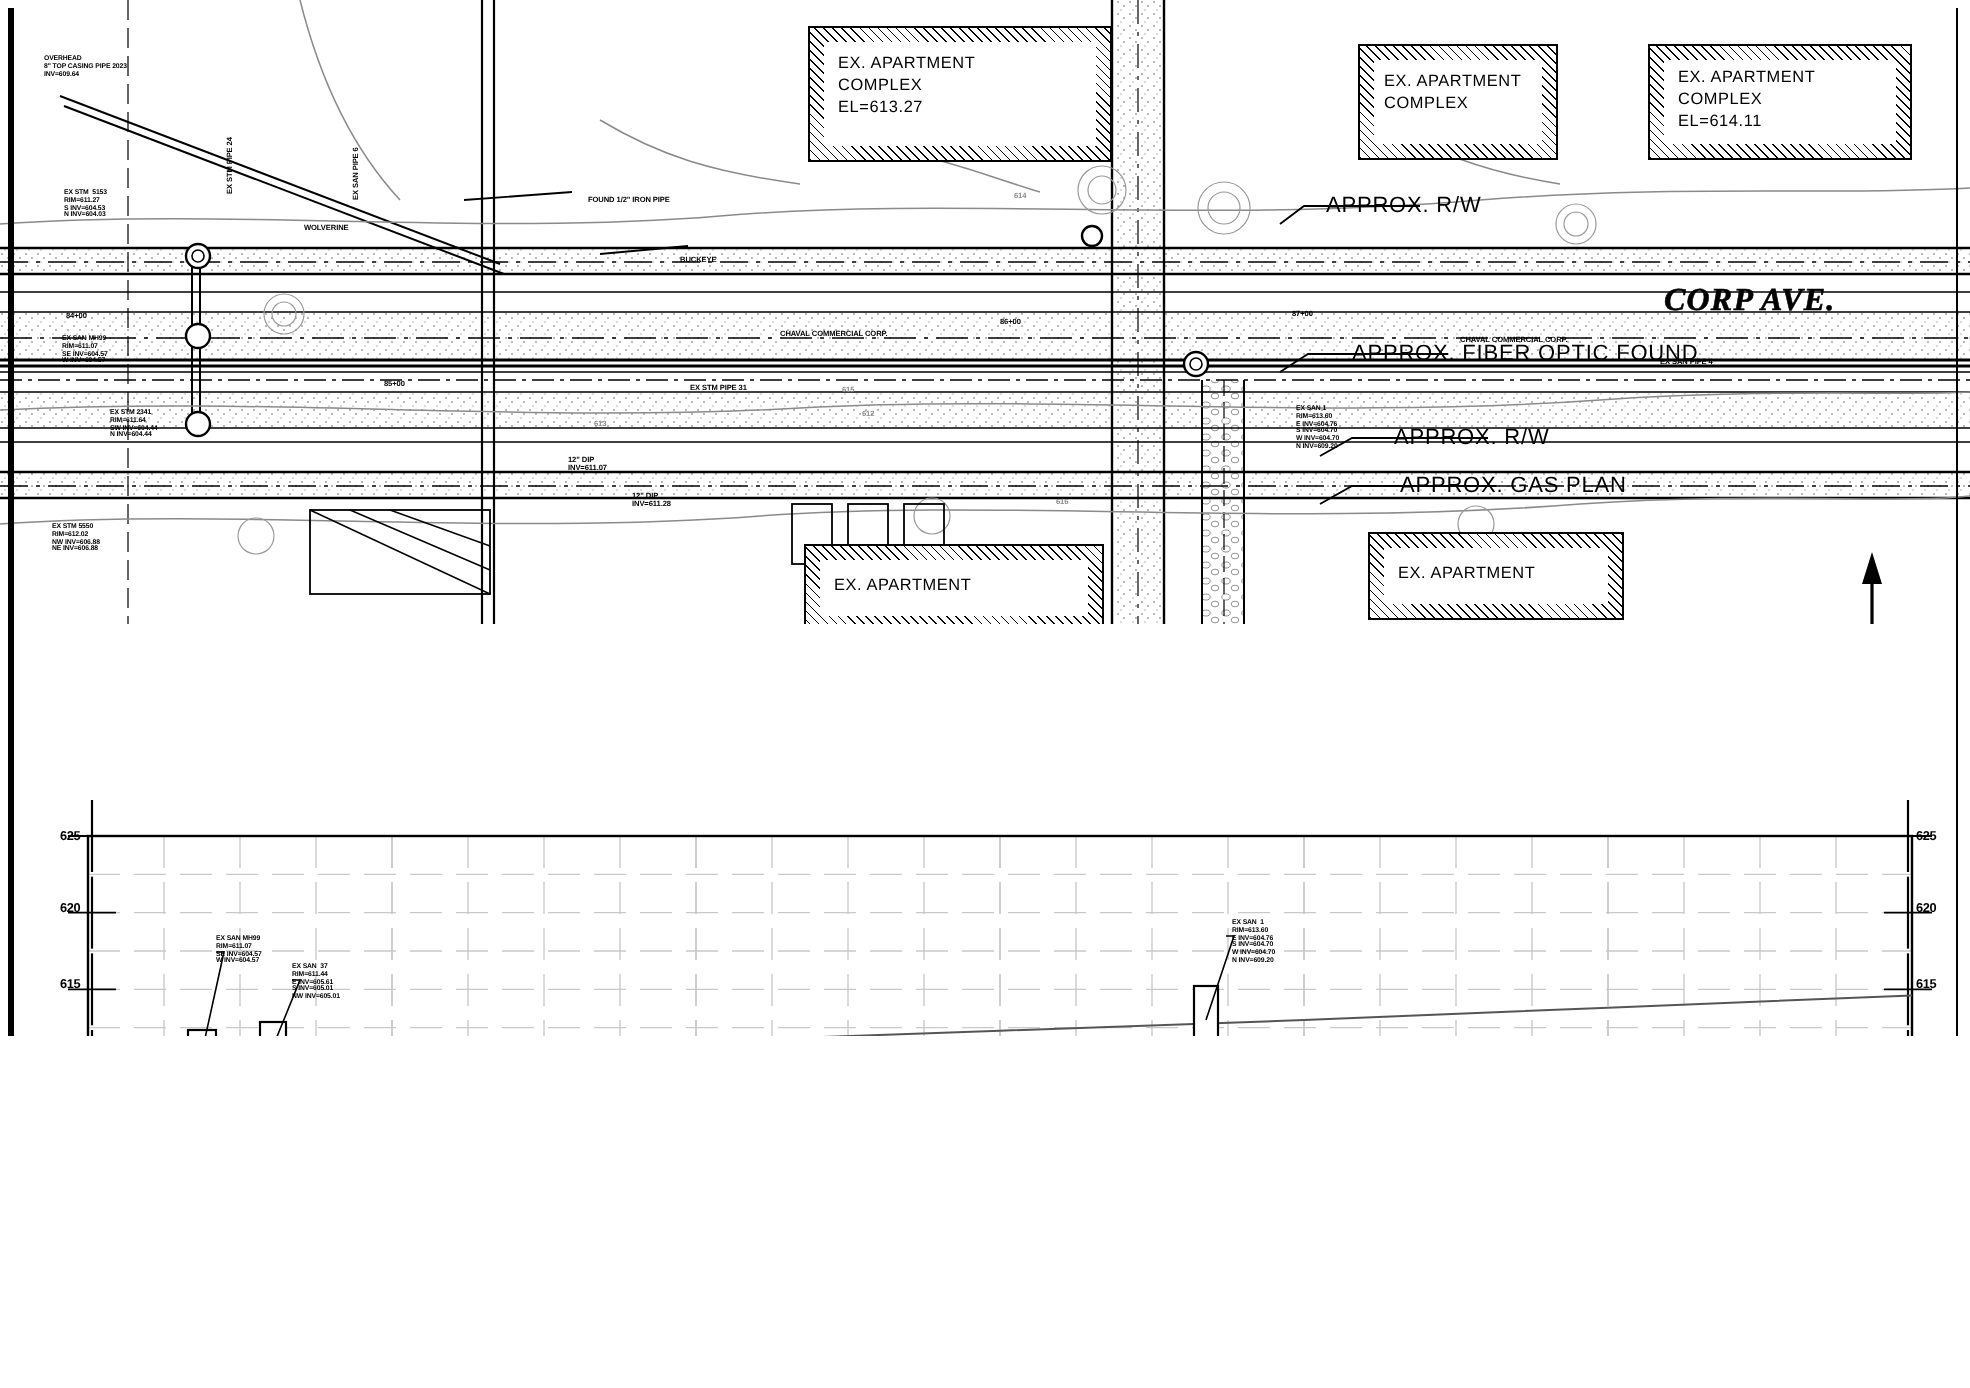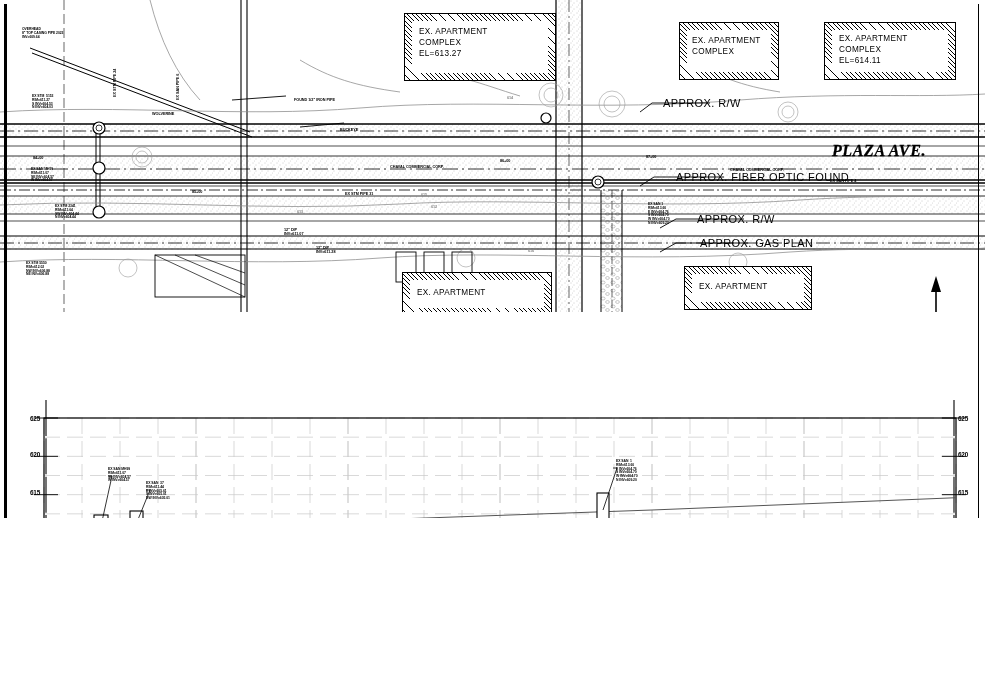--- a/index.html
+++ b/index.html
@@ -214,21 +214,21 @@
       <div class="txt" style="left:14px;top:14px;">EX. APARTMENT</div>
     </div>
 
     <div class="lbl big" style="left:663px;top:97px;">APPROX. R/W</div>
     <div class="lbl big" style="left:676px;top:171px;">APPROX. FIBER OPTIC FOUND</div>
     <div class="lbl big" style="left:697px;top:213px;">APPROX. R/W</div>
     <div class="lbl big" style="left:700px;top:237px;">APPROX. GAS PLAN</div>
 
     <div style="position:absolute;left:832px;top:142px;font-family:'Liberation Serif',serif;
                 font-style:italic;font-weight:bold;font-size:16px;letter-spacing:0.6px;
-                -webkit-text-stroke:0.3px #000;">PLAZA AVE.</div>
+                -webkit-text-stroke:0.3px #000;">CORP AVE.</div>
 
     <div class="lbl tiny" style="left:22px;top:28px;">OVERHEAD
 8" TOP CASING PIPE 2023
 INV=609.64</div>
     <div class="lbl tiny" style="left:32px;top:95px;">EX STM  5153
 RIM=611.27
 S INV=604.53
 N INV=604.03</div>
     <div class="lbl tiny" style="left:31px;top:168px;">EX SAN MH99
 RIM=611.07

